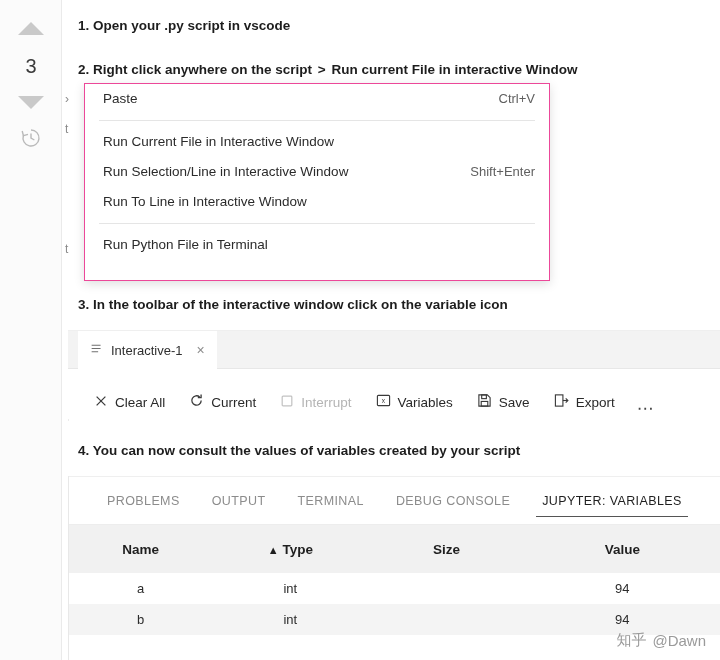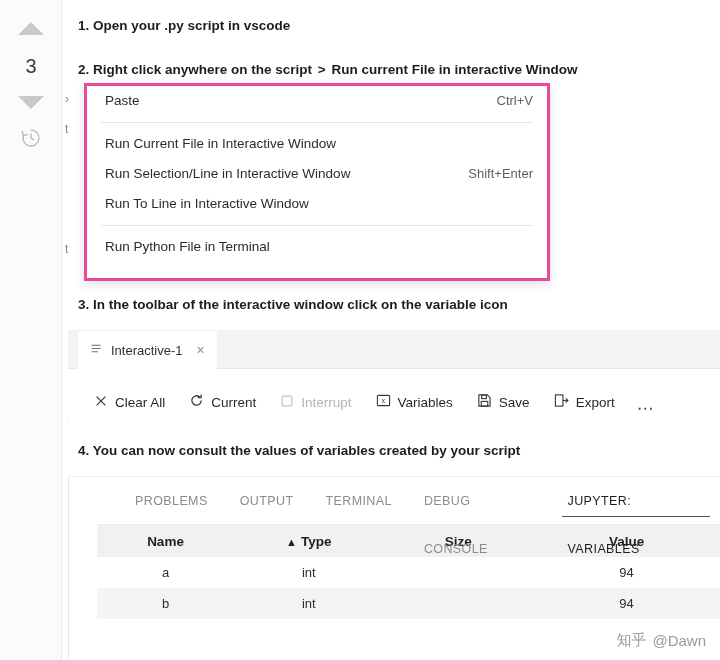--- a/index.html
+++ b/index.html
@@ -62,21 +62,21 @@
   .editor-strip {
     position: absolute; left: 62px; top: 78px; width: 16px; height: 200px;
     font-size: 12px; color: #8a8a8a;
   }
   .editor-strip span { position: absolute; left: 3px; }
 
   
   .ctx-menu {
     position: absolute; left: 84px; top: 83px; width: 466px; height: 198px;
     background: #ffffff;
-    border: 3px solid #ec4899;
+    border: 1px solid #ec4899;
     box-shadow: 0 3px 10px rgba(0,0,0,0.13);
     overflow: hidden;
   }
   .ctx-item {
     position: relative; height: 30px; line-height: 30px;
     padding-left: 18px; padding-right: 14px;
     font-size: 13.5px; color: #2b2b2b; white-space: nowrap;
   }
   .ctx-item .accel {
     position: absolute; right: 14px; top: 0;
@@ -119,21 +119,21 @@
   }
   .tb-item.disabled { color: #b4b4b4; }
   .tb-dots { font-size: 17px; color: #444; padding: 0 10px; }
   .iw-left-border {
     position: absolute; left: 0; top: 0; width: 1px; height: 90px; background: #ececec;
   }
 
   
   .panel {
     position: absolute; left: 68px; top: 476px; width: 652px; height: 184px;
-    background: #ffffff; border-top: 1px solid #efefef; border-left: 1px solid #ececec; padding-left: 28px;
+    background: #ffffff; border-top: 1px solid #efefef; border-left: 1px solid #ececec;
   }
   .panel-tabs {
     display: flex; align-items: center; gap: 0px;
     height: 48px; padding-left: 22px;
     border-bottom: 1px solid #ededed;
   }
   .panel-tab {
     position: relative; height: 48px; line-height: 48px;
     padding: 0 16px;
     font-size: 12.5px; letter-spacing: 0.4px;
@@ -141,21 +141,21 @@
   }
   .panel-tab.active { color: #1f1f1f; }
   .panel-tab.active::after {
     content: ""; position: absolute; left: 10px; right: 10px; bottom: 8px;
     height: 1px; background: #555;
   }
   .var-table { width: 100%; border-collapse: collapse; }
   .var-table thead th {
     background: #f1f1f1;
     font-size: 13.5px; font-weight: bold; color: #1f1f1f;
-    height: 32px; text-align: center;
+    height: 48px; text-align: center;
   }
   .var-table tbody td {
     font-size: 13px; color: #2c2c2c;
     height: 31px; text-align: center;
   }
   .var-table tbody tr.alt td { background: #f4f4f4; }
   .sort-arrow { font-size: 11px; margin-right: 4px; }
   .col-name { width: 22%; }
   .col-type { width: 24%; }
   .col-size { width: 24%; }

